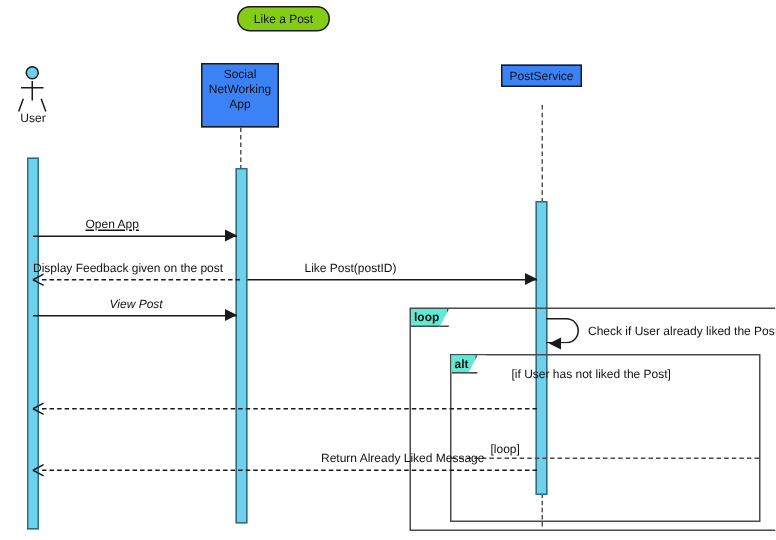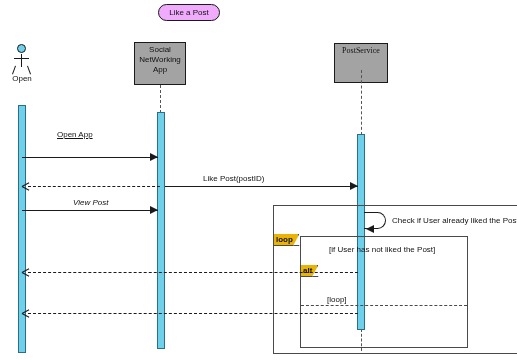--- a/index.html
+++ b/index.html
@@ -14,21 +14,21 @@
     background: #ffffff;
     font-family: "Liberation Sans", sans-serif;
     overflow: hidden;
   }
 
   
   .title-badge {
     position: absolute;
     left: 158px; top: 4px;
     width: 62px; height: 17px;
-    background: #f0abfc;
+    background: #84cc16;
     border: 1px solid #1a1a1a;
     border-radius: 9px;
     box-sizing: border-box;
     display: flex;
     align-items: center;
     justify-content: center;
     font-size: 8px;
     color: #111111;
     white-space: nowrap;
   }
@@ -61,31 +61,31 @@
     width: 40px;
     text-align: center;
     font-size: 8px;
     color: #111111;
     white-space: nowrap;
   }
 
   
   .participant {
     position: absolute;
-    background: #a3a3a3;
+    background: #3b82f6;
     border: 1px solid #1a1a1a;
     box-sizing: border-box;
     font-size: 8px;
     color: #111111;
     text-align: center;
     line-height: 10px;
     padding-top: 2px;
   }
   .participant.app  { left: 134px; top: 42px; width: 52px; height: 43px; }
-  .participant.post { left: 334px; top: 43px; width: 54px; height: 40px; font-family: Liberation Serif, serif; }
+  .participant.post { left: 334px; top: 43px; width: 54px; height: 15px; }
 
   
   .lifeline {
     position: absolute;
     width: 0;
     border-left: 1px dashed #555555;
   }
   .lifeline.app-top   { left: 160px; top: 85px;  height: 28px; }
   .lifeline.post-top  { left: 361px; top: 70px;  height: 65px; }
   .lifeline.post-bot  { left: 361px; top: 329px; height: 22px; }
@@ -103,56 +103,55 @@
   .activation.post { left: 357px; top: 134px; height: 196px; }
 
   
   .fragment {
     position: absolute;
     border: 1px solid #4a4a4a;
     box-sizing: border-box;
     background: transparent;
   }
   .fragment.loop { left: 273px; top: 205px; width: 250px; height: 149px; }
-  .fragment.alt  { left: 300px; top: 236px; width: 168px; height: 112px; }
+  .fragment.alt  { left: 300px; top: 236px; width: 207px; height: 112px; }
 
   .frag-tab {
     position: absolute;
     left: 0; top: 0;
     border-right: 1px solid #4a4a4a;
     border-bottom: 1px solid #4a4a4a;
     box-sizing: border-box;
-    background: #eab308;
+    background: #5eead4;
     font-size: 8px;
     font-weight: bold;
     color: #111111;
     padding: 0 5px 0 2px;
     line-height: 11px;
     height: 12px;
     white-space: nowrap;
-    margin-top: 28px;
   }
   .frag-tab::after {
     content: "";
     position: absolute;
     right: -1px; top: 0;
     width: 6px; height: 12px;
     background: #ffffff;
     border-bottom: 1px solid #4a4a4a;
     transform: skewX(-28deg);
     transform-origin: bottom left;
     box-sizing: border-box;
   }
   .frag-guard {
     position: absolute;
     font-size: 8px;
     color: #111111;
     white-space: nowrap;
   }
-  .frag-guard.alt-guard  { left: 28px; top: 8px; }
+  .frag-guard.alt-guard  { left: 40px; top: 8px; }
   .frag-guard.else-guard { left: 26px; top: 58px; }
 
   .frag-divider {
     position: absolute;
     left: 0; right: 0;
     height: 0;
     border-top: 1px dashed #4a4a4a;
   }
   .frag-divider.else-div { top: 68px; }
 
@@ -219,21 +218,21 @@
   <div class="title-badge">
     <span>Like a Post</span>
   </div>
 
   <div class="actor">
     <div class="actor-head"></div>
     <div class="actor-body actor-spine"></div>
     <div class="actor-body actor-arms"></div>
     <div class="actor-body actor-leg-l"></div>
     <div class="actor-body actor-leg-r"></div>
-    <div class="actor-label">Open</div>
+    <div class="actor-label">User</div>
   </div>
 
   <div class="participant app">
     <span>Social NetWorking App</span>
   </div>
 
   <div class="participant post">
     <span>PostService</span>
   </div>
 
@@ -251,36 +250,38 @@
 
   <div class="fragment alt">
     <div class="frag-tab">alt</div>
     <div class="frag-guard alt-guard">[if User has not liked the Post]</div>
     <div class="frag-divider else-div"></div>
     <div class="frag-guard else-guard">[loop]</div>
   </div>
 
   <div class="msg-line" style="left:22px; top:157px; width:136px;"></div>
   <div class="arrow-right" style="left:150px; top:153px;"></div>
-  <div class="msg-label" style="left:57px; top:130px;text-decoration:underline;">Open App</div>
+  <div class="msg-label" style="left:57px; top:145px;text-decoration:underline;">Open App</div>
 
   <div class="msg-line" style="left:165px; top:186px; width:193px;"></div>
   <div class="arrow-right" style="left:350px; top:182px;"></div>
   <div class="msg-label" style="left:203px; top:174px;">Like Post(postID)</div>
 
   <div class="msg-line dashed" style="left:28px; top:186px; width:132px;"></div>
   <div class="arrow-open-left" style="left:22px; top:183px;"></div>
+  <div class="msg-label" style="left:22px; top:174px;">Display Feedback given on the post</div>
 
   <div class="msg-line" style="left:22px; top:210px; width:136px;"></div>
   <div class="arrow-right" style="left:150px; top:206px;"></div>
   <div class="msg-label" style="left:73px; top:198px;font-style:italic;">View Post</div>
 
   <div class="self-msg"></div>
   <div class="arrow-left-solid" style="left:366px; top:225px;"></div>
   <div class="msg-label" style="left:392px; top:216px;">Check if User already liked the Post</div>
 
   <div class="msg-line dashed" style="left:28px; top:272px; width:330px;"></div>
   <div class="arrow-open-left" style="left:22px; top:269px;"></div>
 
   <div class="msg-line dashed" style="left:28px; top:313px; width:330px;"></div>
   <div class="arrow-open-left" style="left:22px; top:310px;"></div>
+  <div class="msg-label" style="left:214px; top:301px;">Return Already Liked Message</div>
 
 </div>
 
 </body></html>

